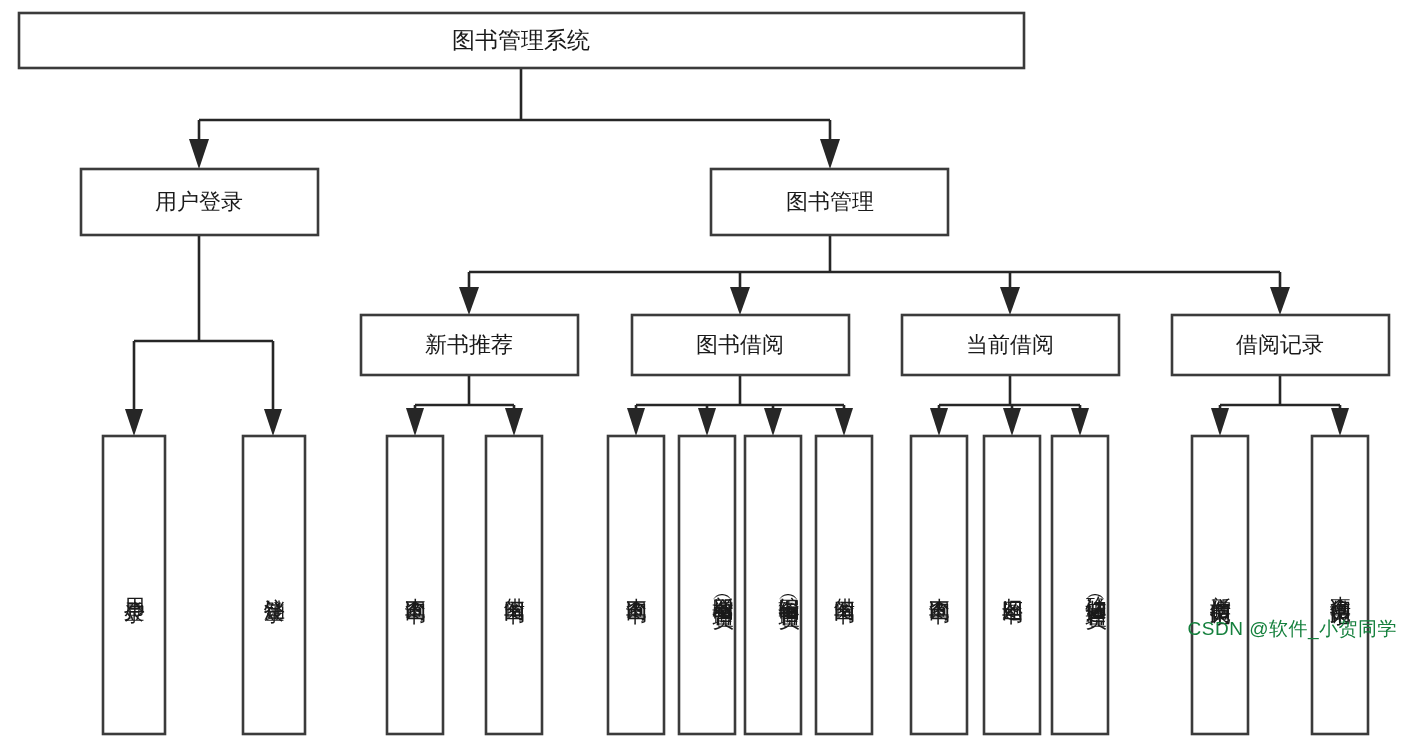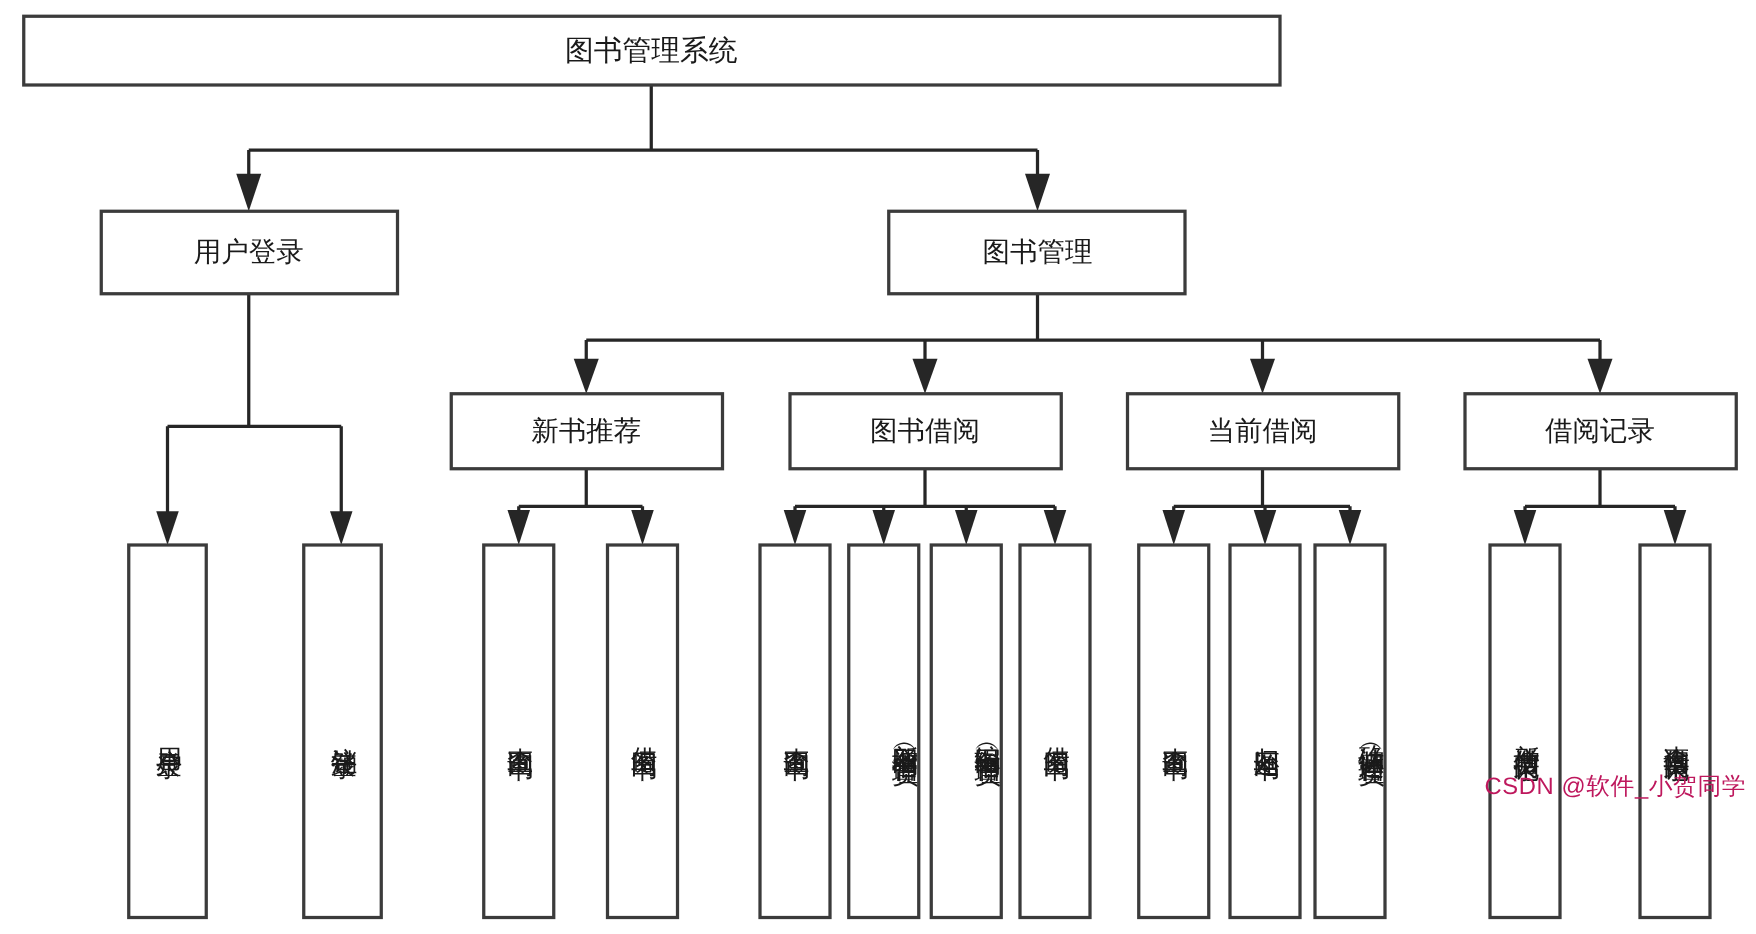--- a/index.html
+++ b/index.html
@@ -69,21 +69,21 @@
     color: #1a1a1a;
     white-space: nowrap;
     pointer-events: none;
   }
   .watermark {
     position: absolute;
     right: 8px;
     bottom: 6px;
     font-family: "Liberation Sans", "DejaVu Sans", sans-serif;
     font-size: 19px;
-    color: #be185d;
+    color: #15803d;
     letter-spacing: 0.5px;
     white-space: nowrap;
   }
 </style>
 </head>
 <body>
 
 <div id="diagram-root">
 
   <svg class="diagram-canvas" viewBox="0 0 1405 747">

